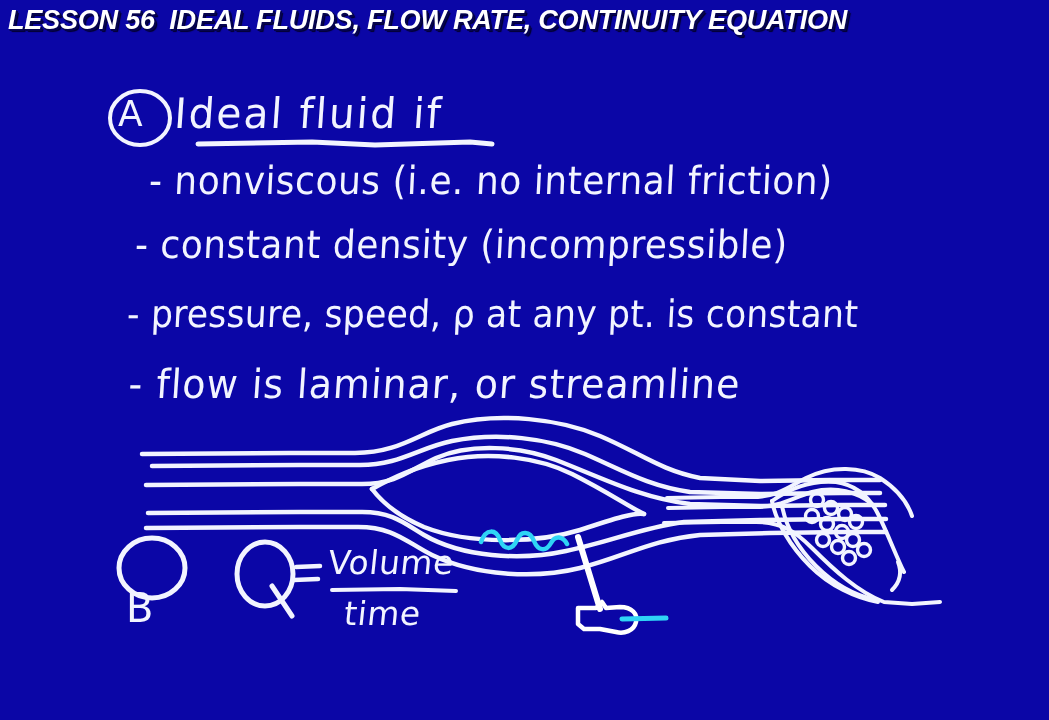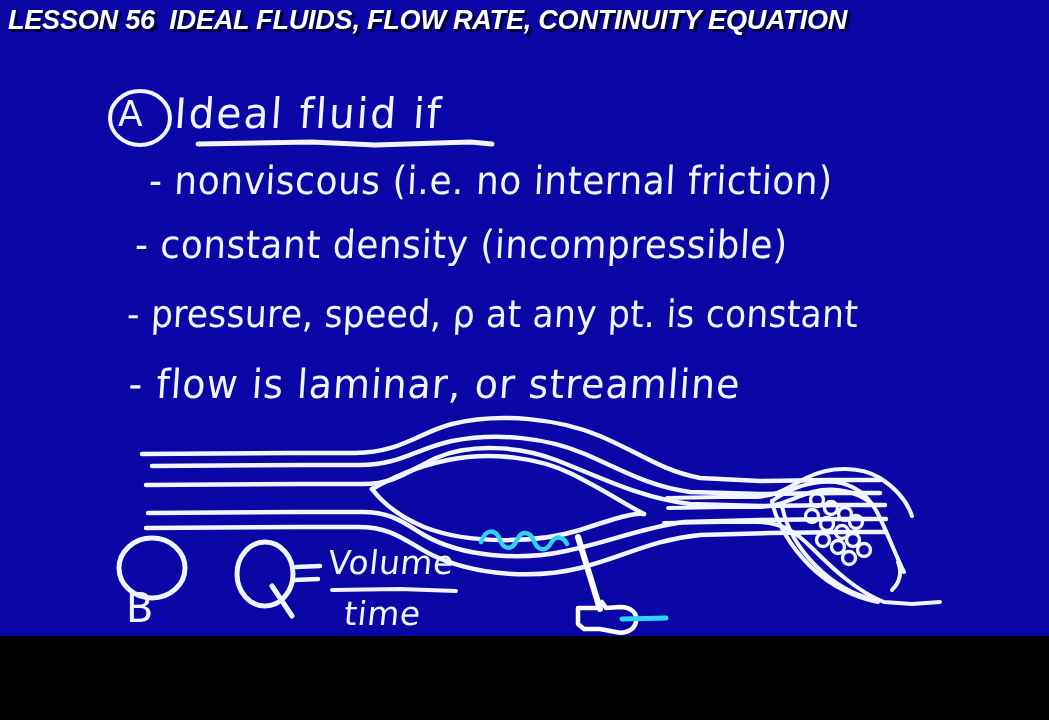--- a/index.html
+++ b/index.html
@@ -7,21 +7,21 @@
     margin: 0;
     padding: 0;
     background: #000;
   }
   body {
     font-family: "Liberation Sans", sans-serif;
   }
   #slide {
     position: relative;
     width: 1049px;
-    height: 636px;
+    height: 720px;
     overflow: hidden;
     background: #0b06a6;
   }
   
   #title-bar {
     position: absolute;
     left: 0; top: 0;
     width: 1049px;
     height: 46px;
     background: #0b06a6;

